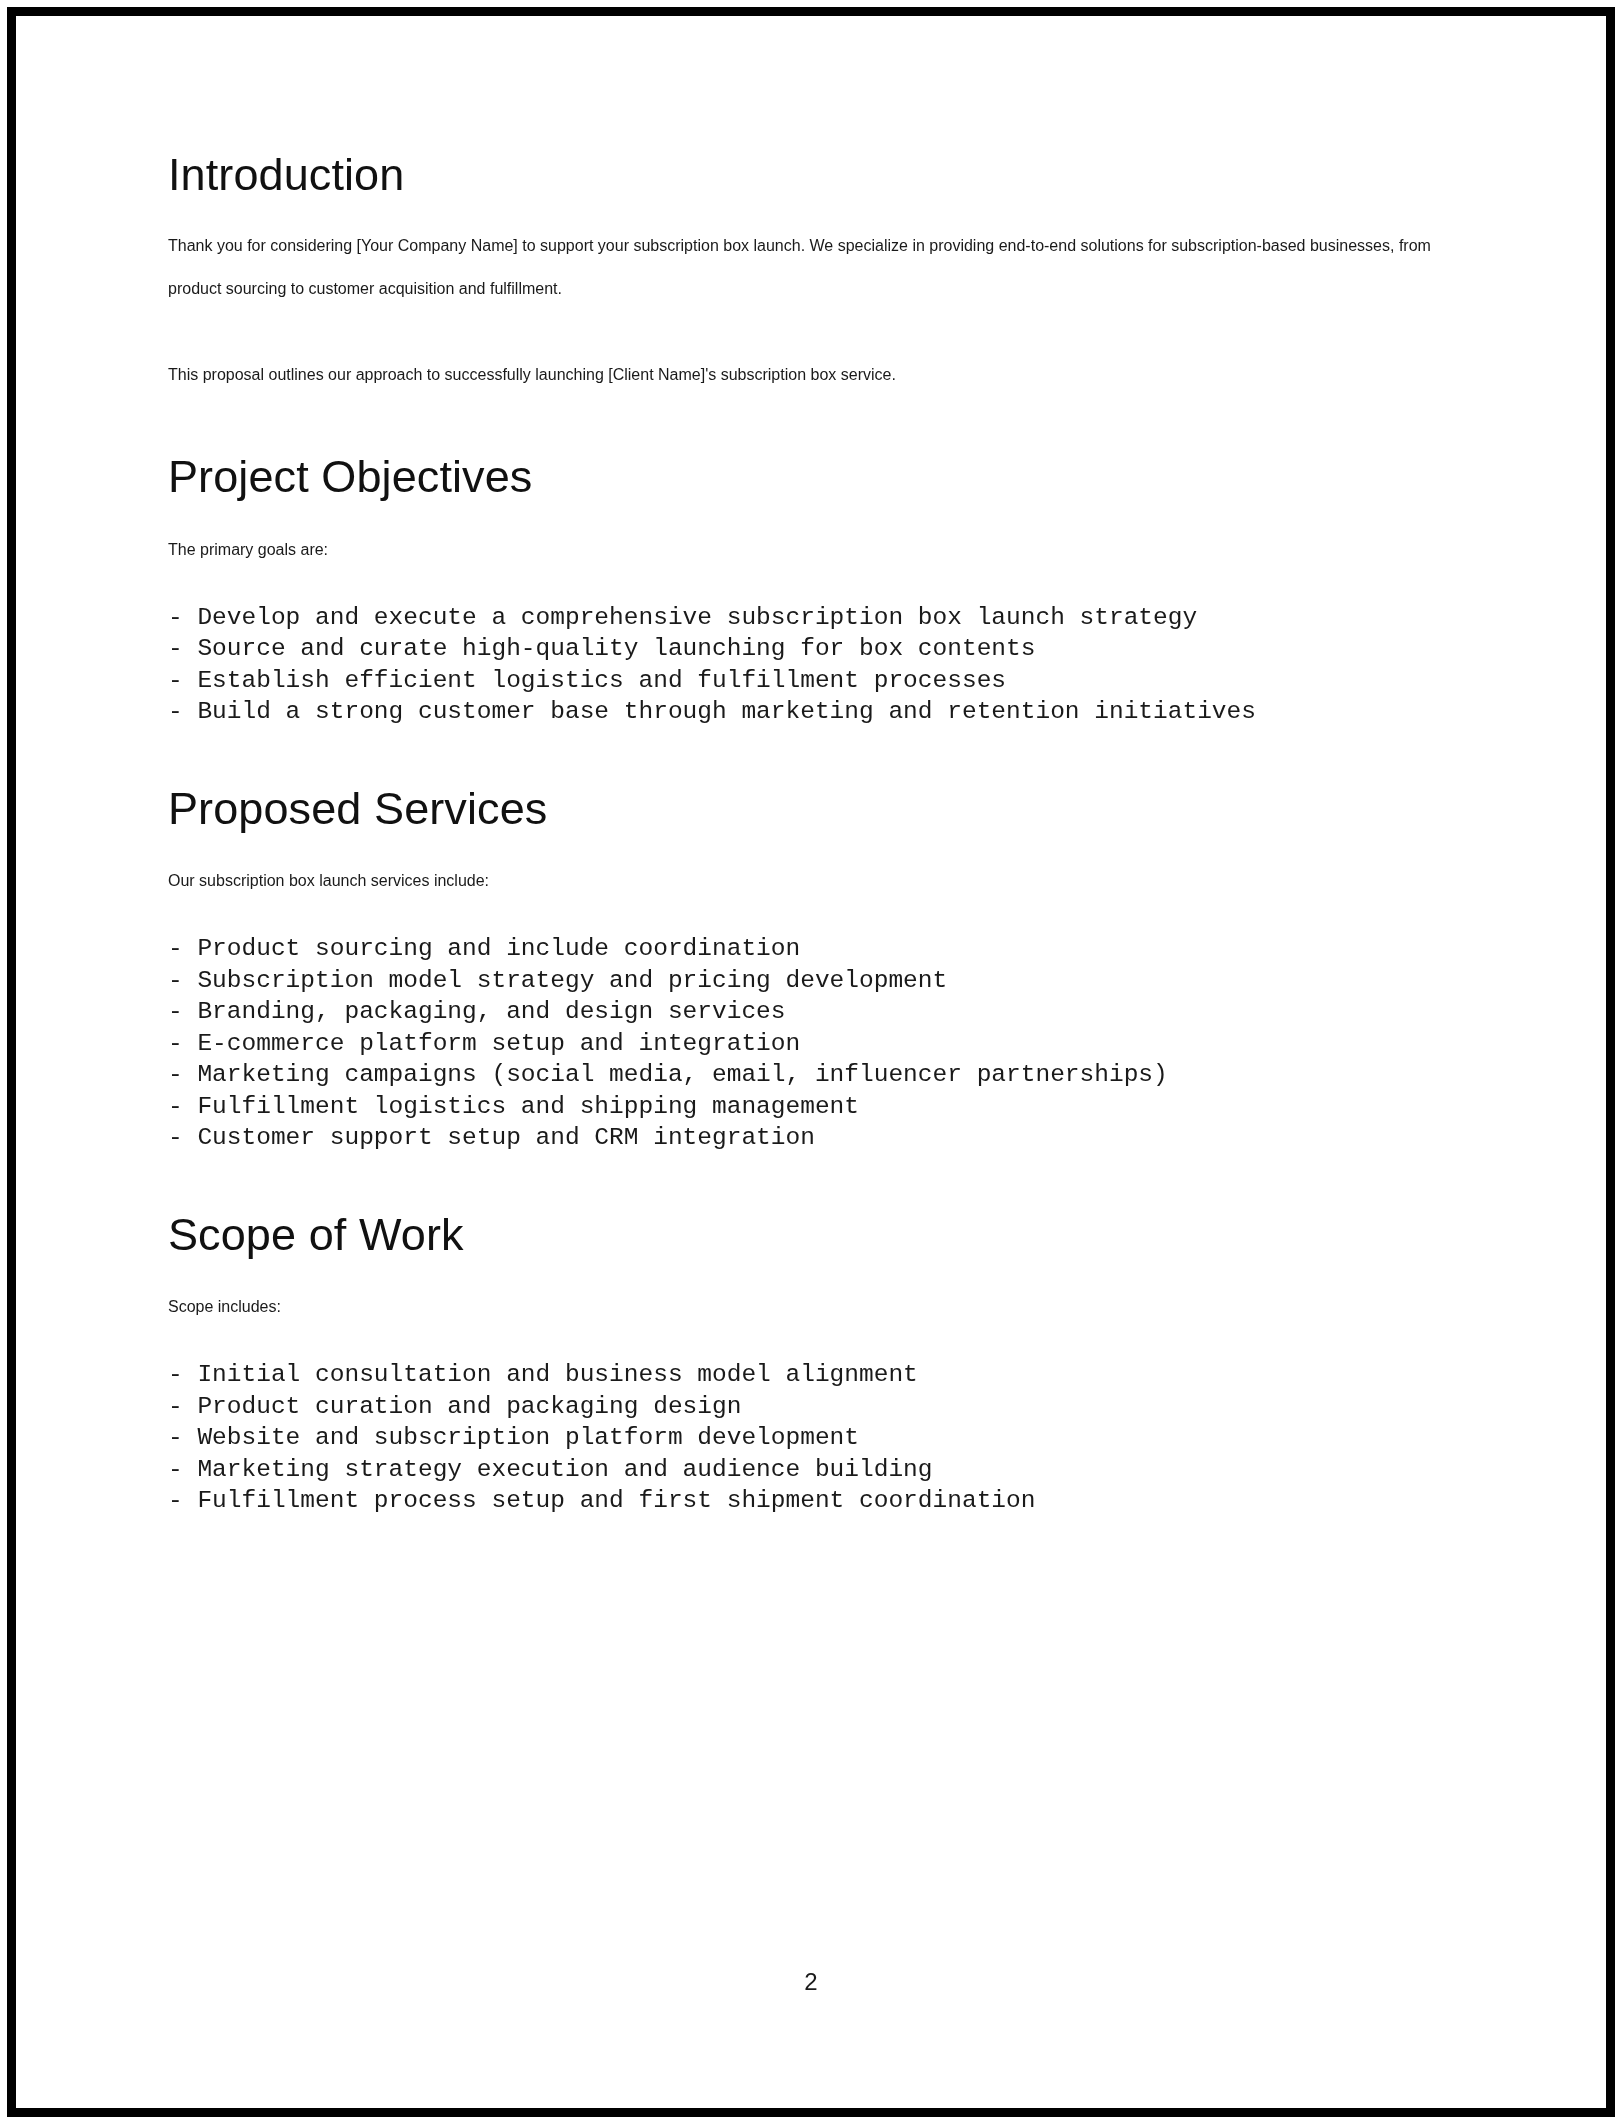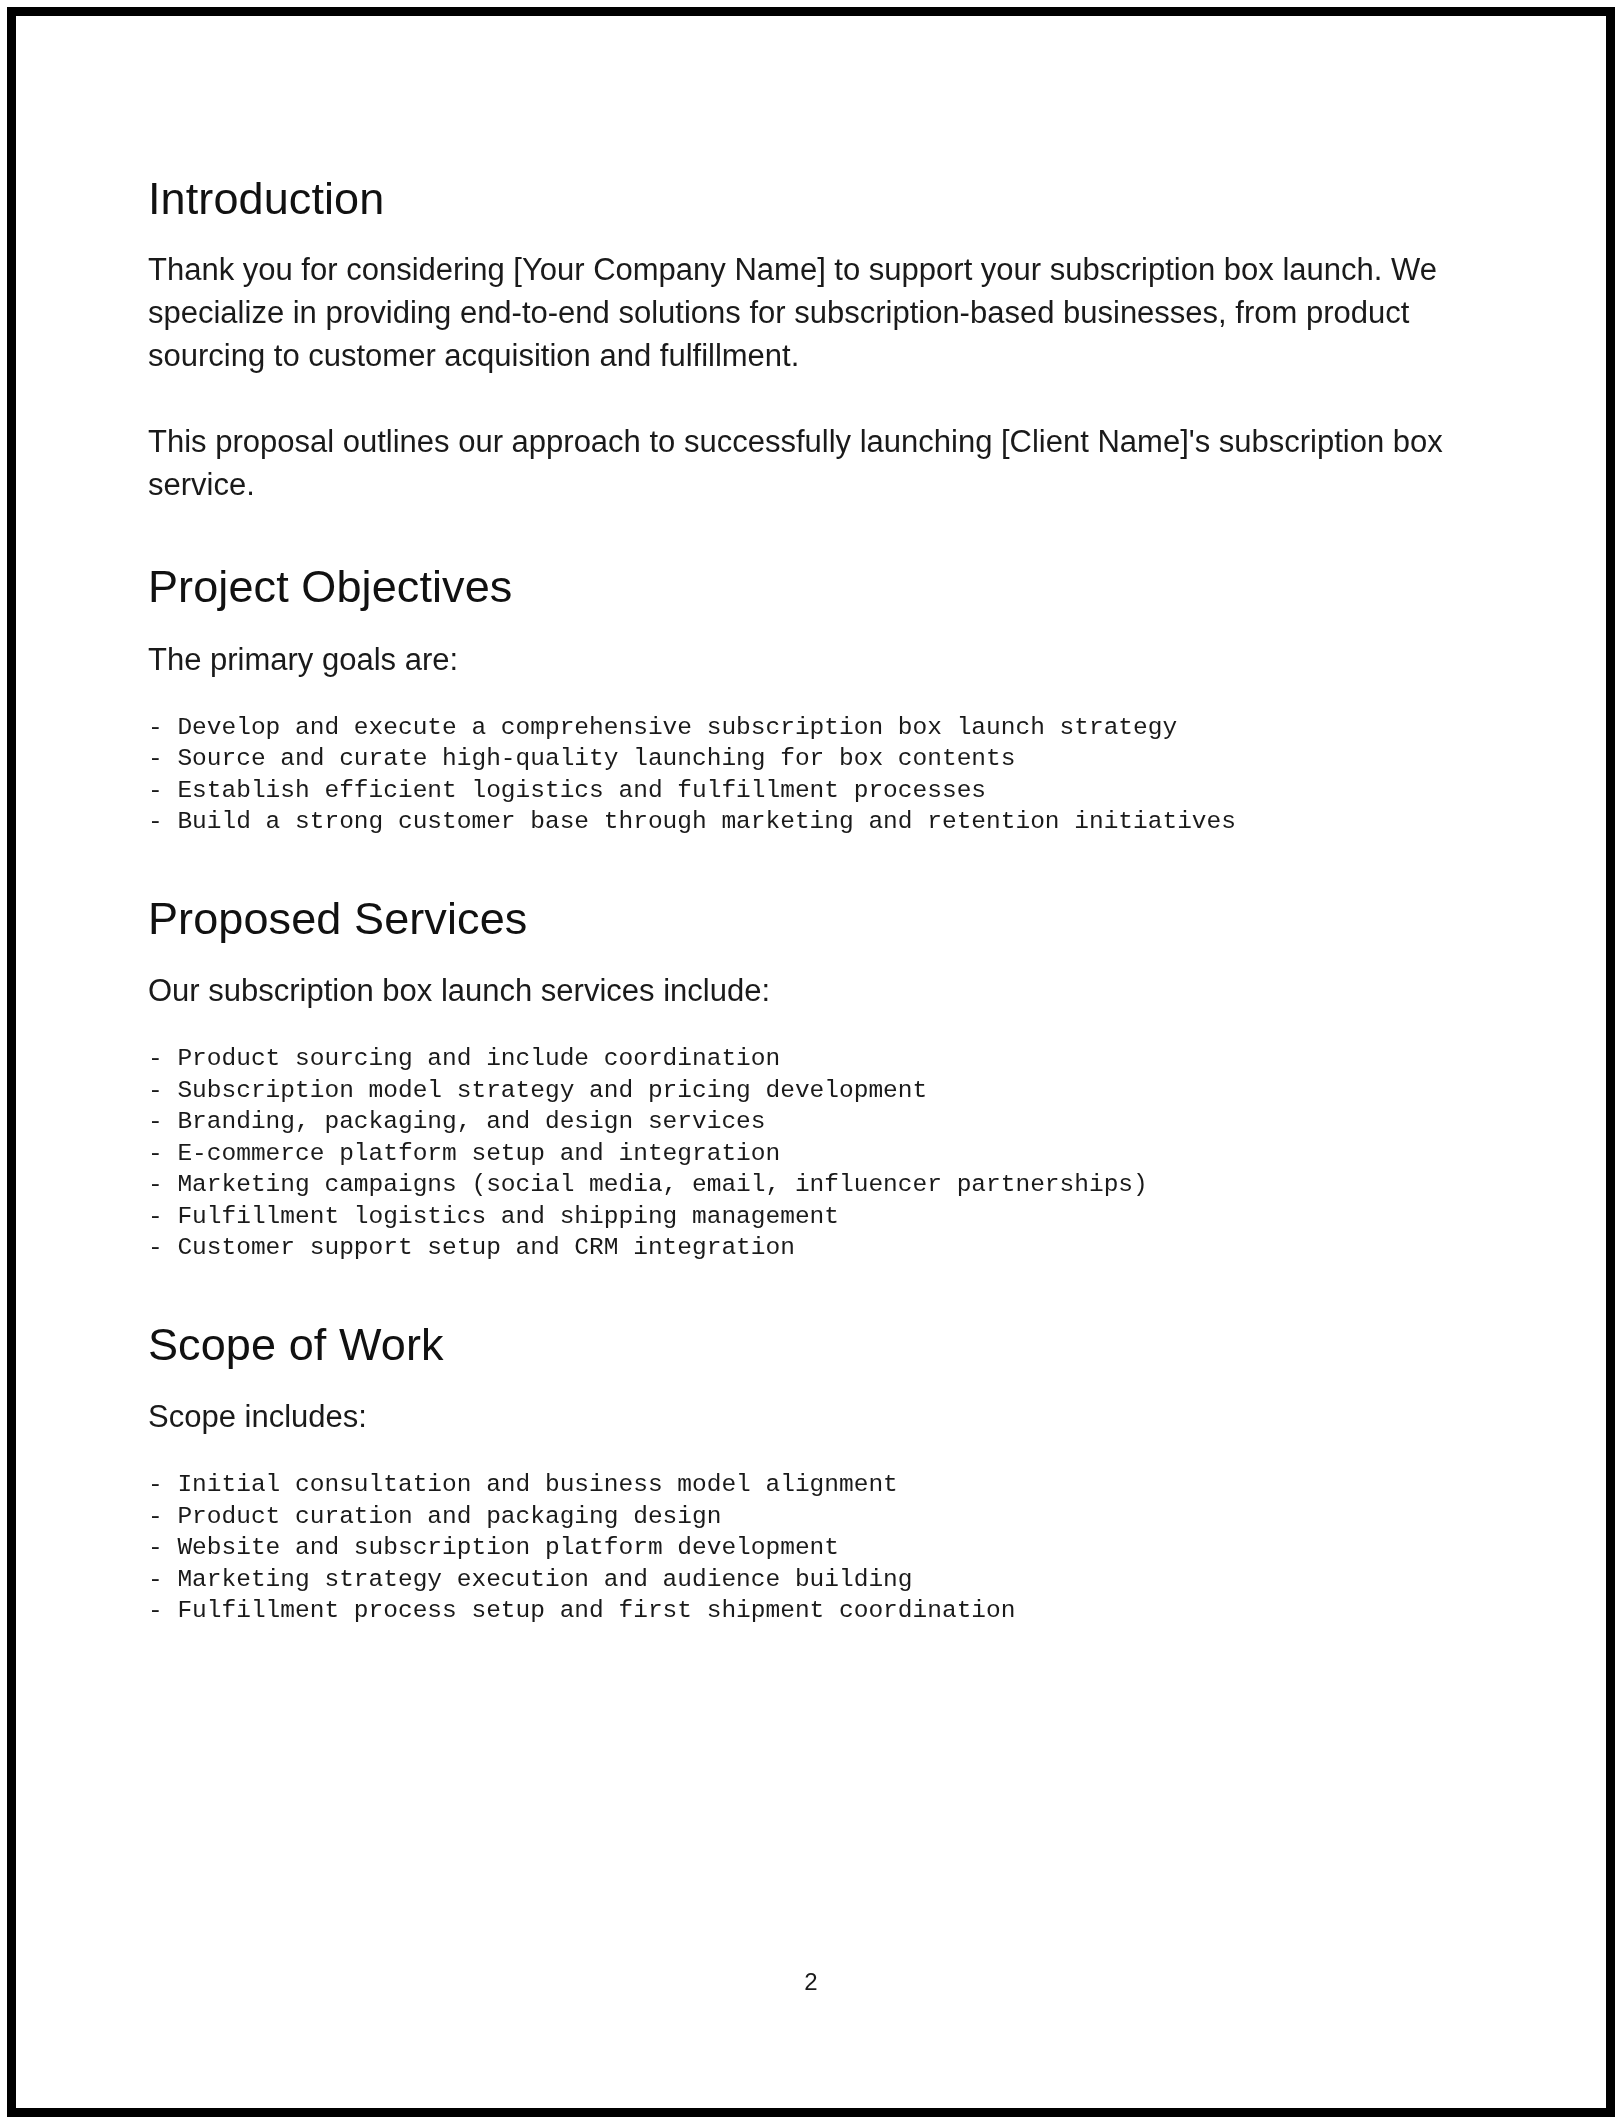--- a/index.html
+++ b/index.html
@@ -25,39 +25,38 @@
     top: 7px;
     right: 7px;
     bottom: 7px;
     border: 9px solid #000000;
     box-sizing: border-box;
     pointer-events: none;
   }
 
   .content {
     position: absolute;
-    left: 148px;
+    left: 168px;
     top: 150px;
     width: 1310px;
-    margin-top: 24px;
   }
 
   h1.section-heading {
     font-size: 45px;
     font-weight: 400;
     line-height: 1.12;
     color: #111111;
     margin: 0;
     letter-spacing: 0.1px;
   }
 
   .block-intro h1.section-heading { margin-bottom: 24px; }
 
   p.body-text {
-    font-size: 31px;
+    font-size: 16px;
     line-height: 43px;
     color: #1a1a1a;
     margin: 0;
     font-weight: 400;
   }
 
   p.body-text + p.body-text { margin-top: 43px; }
 
   ul.bullet-list {
     list-style: none;

